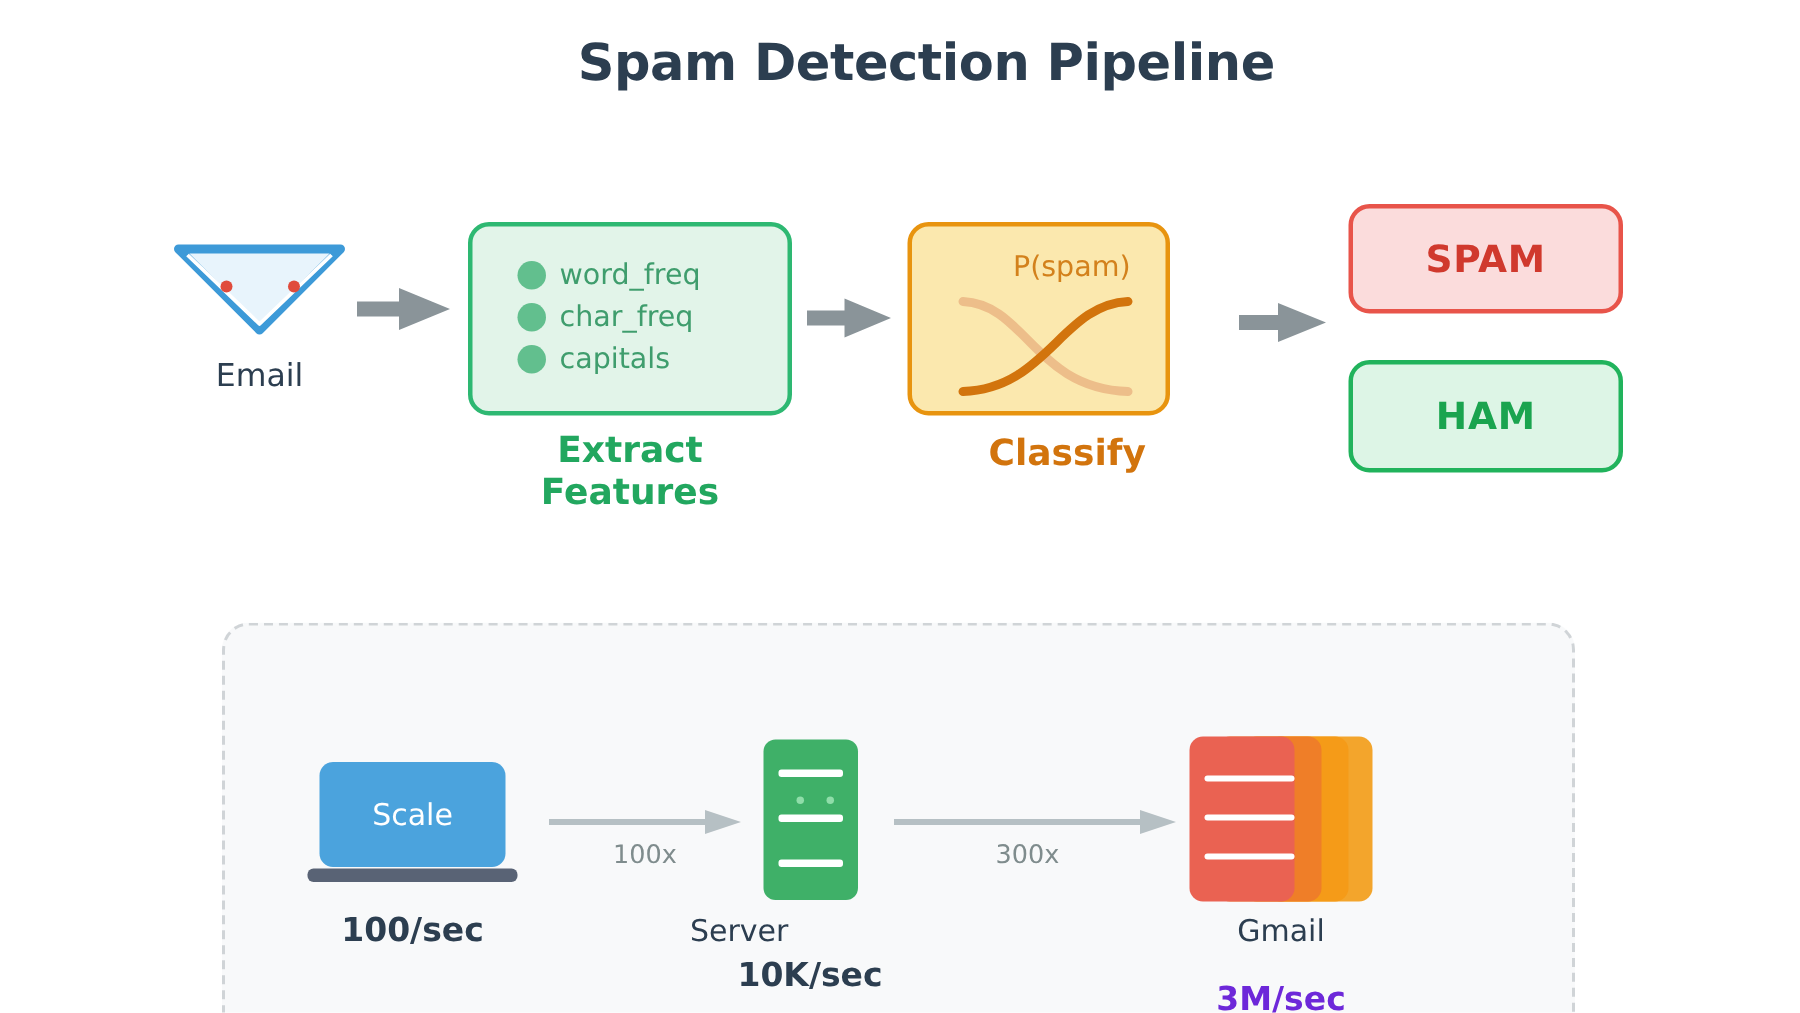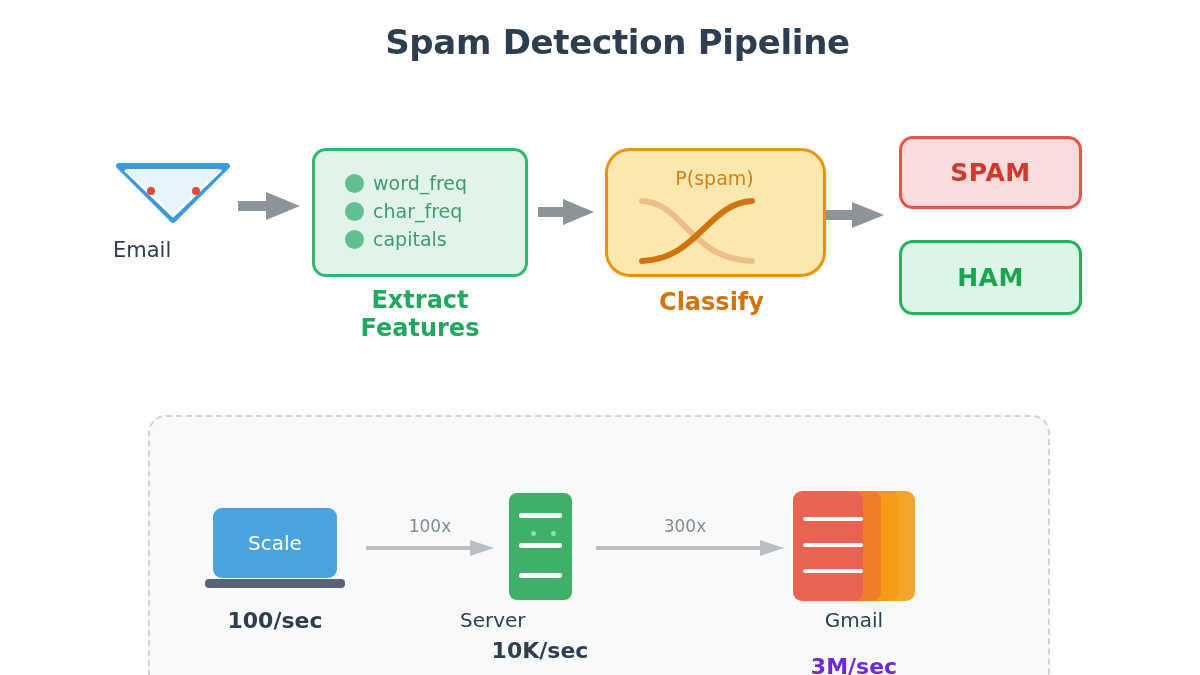--- a/index.html
+++ b/index.html
@@ -17,38 +17,38 @@
     text-align: center;
     font-size: 34px; font-weight: bold; letter-spacing: -0.3px;
     color: #2c3e50;
     padding-left: 35px;
   }
 
   
   .email-icon { position: absolute; left: 113px; top: 158px; width: 120px; height: 70px; }
   .email-caption {
     position: absolute; left: 113px; top: 238px; width: 120px;
-    text-align: left; font-size: 21px; color: #2c3e50;
+    text-align: center; font-size: 21px; color: #2c3e50;
   }
 
   .arrow { position: absolute; }
   .arrow svg { display: block; }
 
   .stage-box {
     position: absolute;
     border-radius: 14px;
     border-width: 3px; border-style: solid;
   }
   .box-extract {
     left: 312px; top: 148px; width: 216px; height: 129px;
     background: #e2f4e9; border-color: #2eb872;
   }
   .box-classify {
-    left: 605px; top: 148px; width: 221px; height: 129px;
-    background: #fbe8ae; border-color: #e8940f; border-radius: 25px;
+    left: 605px; top: 148px; width: 175px; height: 129px;
+    background: #fbe8ae; border-color: #e8940f;
   }
   .box-label {
     position: absolute; text-align: center;
     font-size: 24px; font-weight: bold;
   }
   .label-extract { left: 312px; top: 286px; width: 216px; color: #22a75f; }
   .label-classify { left: 605px; top: 288px; width: 213px; color: #d2740d; }
 
   .feature-list {
     position: absolute; left: 30px; top: 23px;
@@ -138,21 +138,21 @@
     text-align: center; font-size: 20px; color: #2c3e50;
   }
   .gmail-rate {
     position: absolute; left: 774px; top: 654px; width: 160px;
     text-align: center; font-size: 22px; font-weight: bold; color: #6d28d9;
   }
 
   .thin-arrow { position: absolute; }
   .scale-label {
     position: absolute; text-align: center;
-    font-size: 17px; color: #7f8c8d;
+    font-size: 17px; color: #7f8c8d; margin-top: 44px;
   }
 </style>
 </head>
 <body>
 
 <div id="stage">
 
   <div class="page-title">Spam Detection Pipeline</div>
 
   <div class="email-icon">

